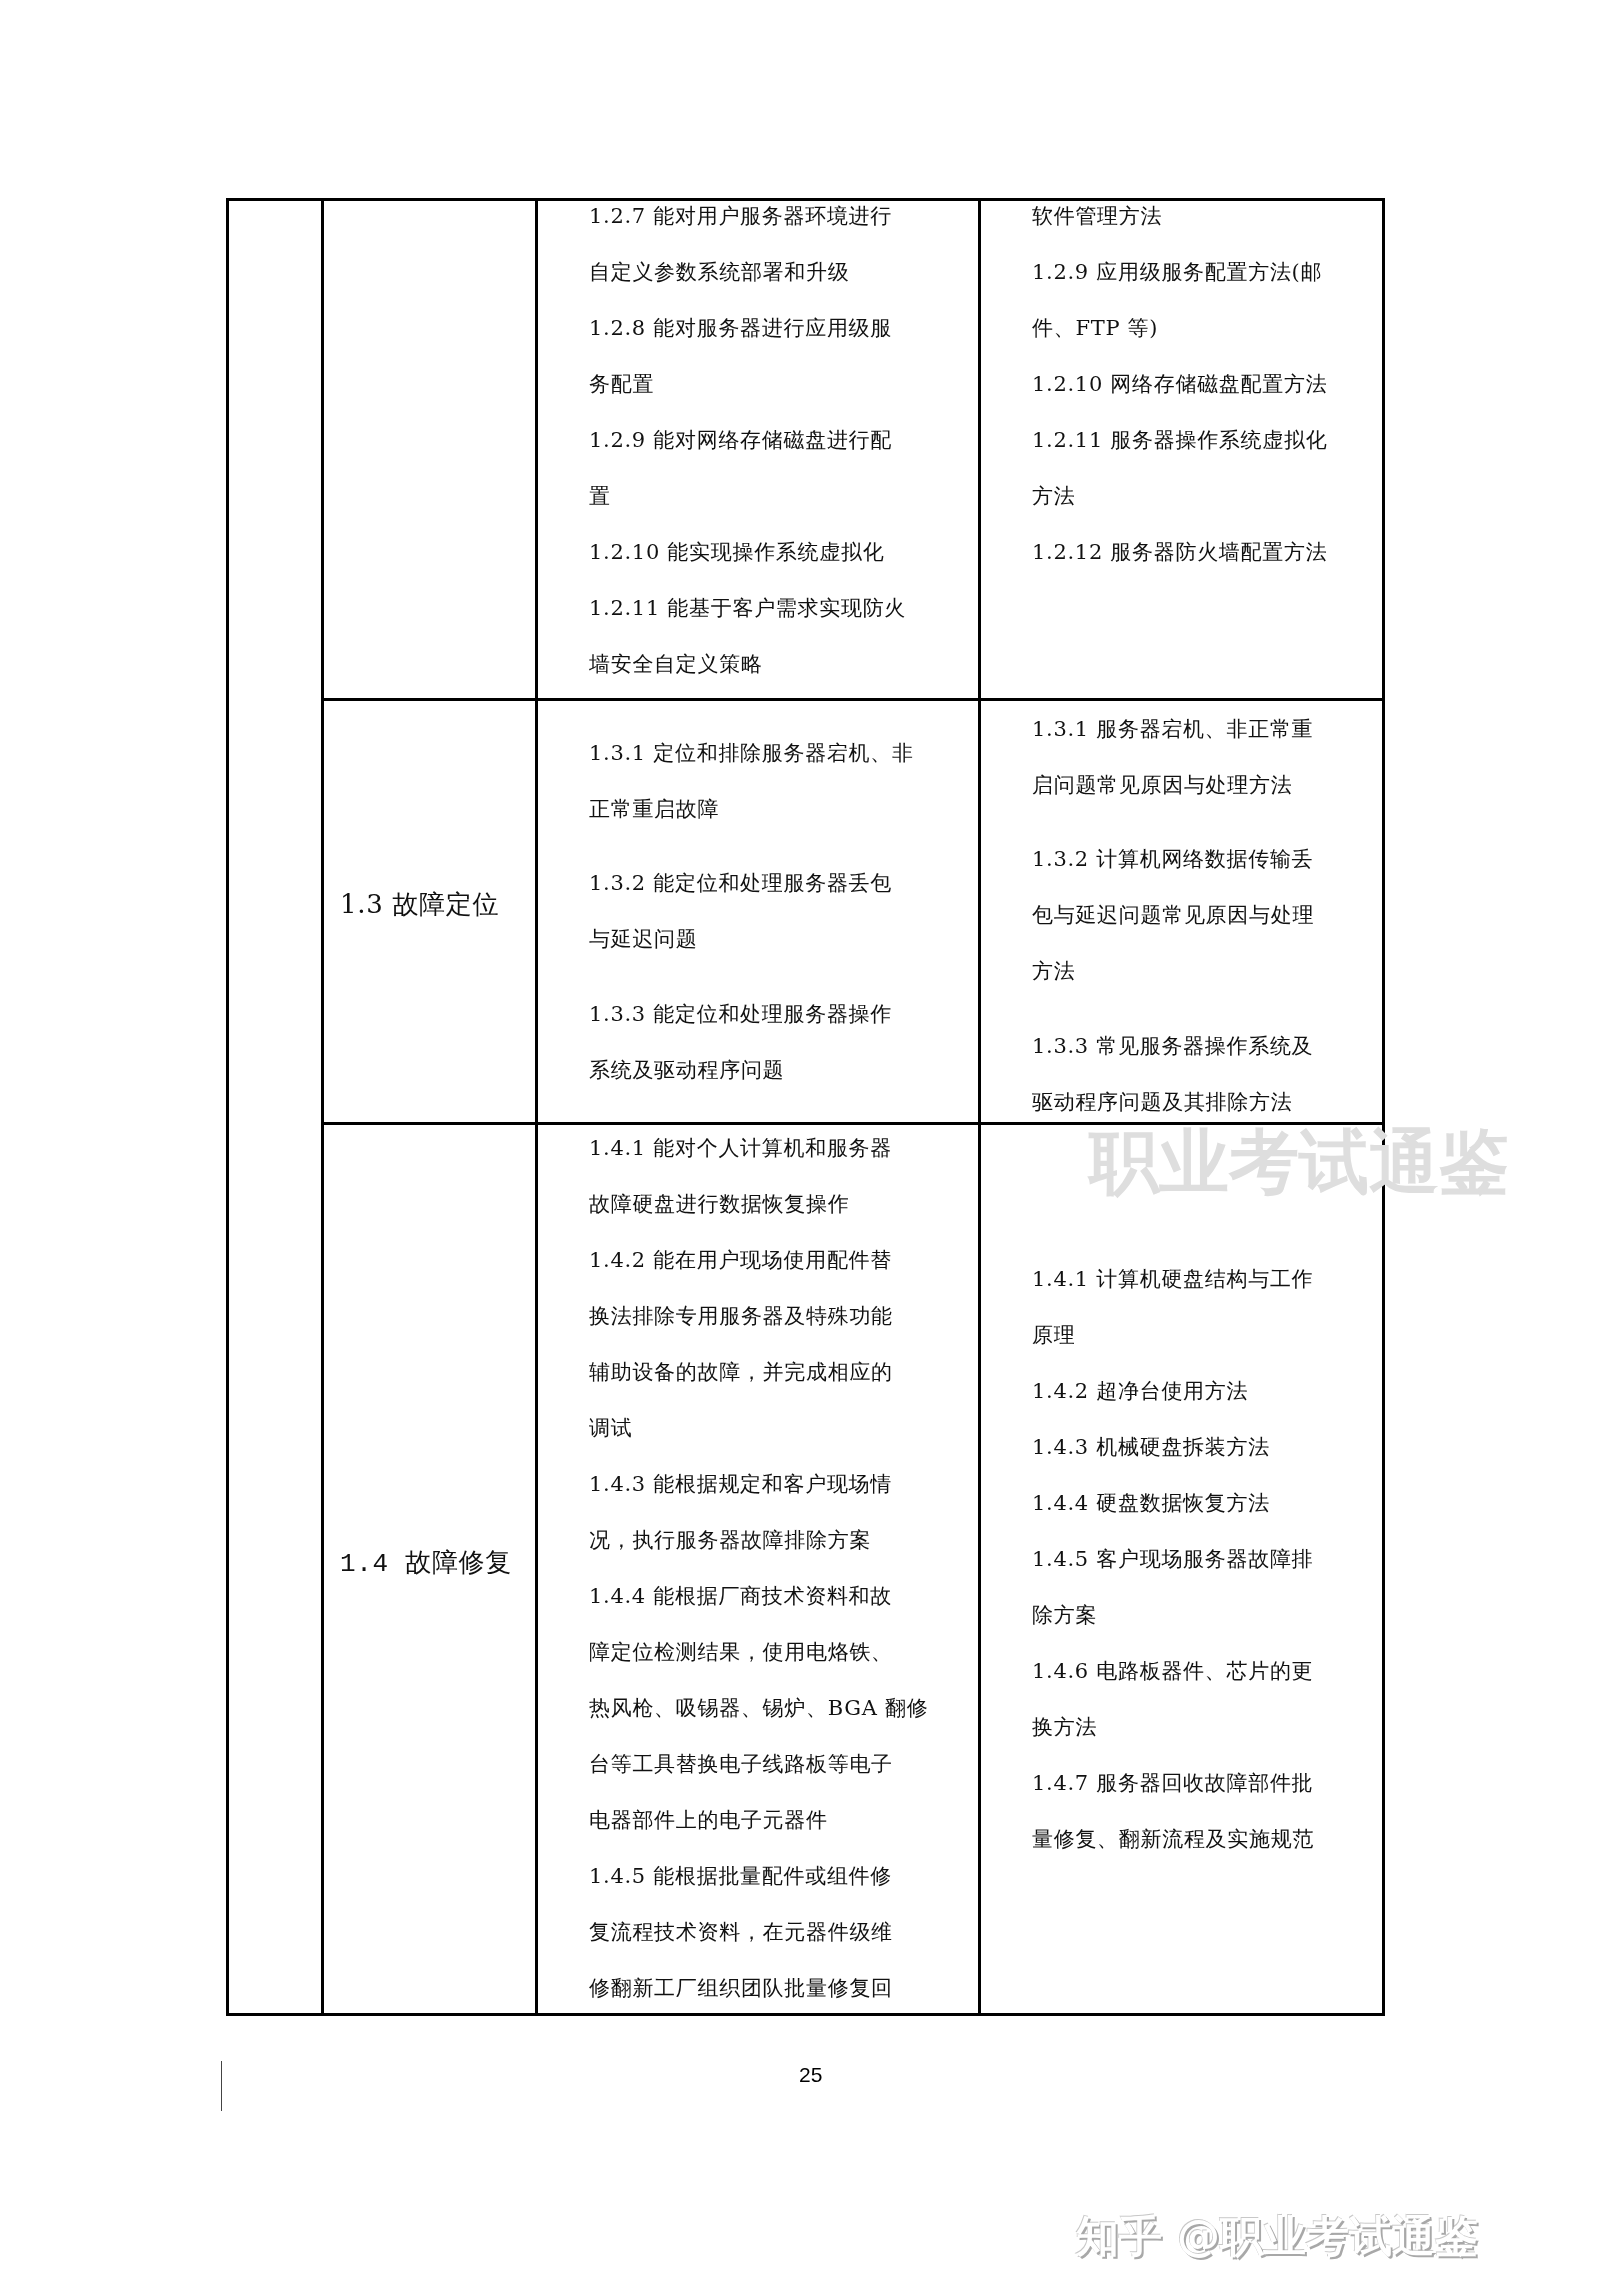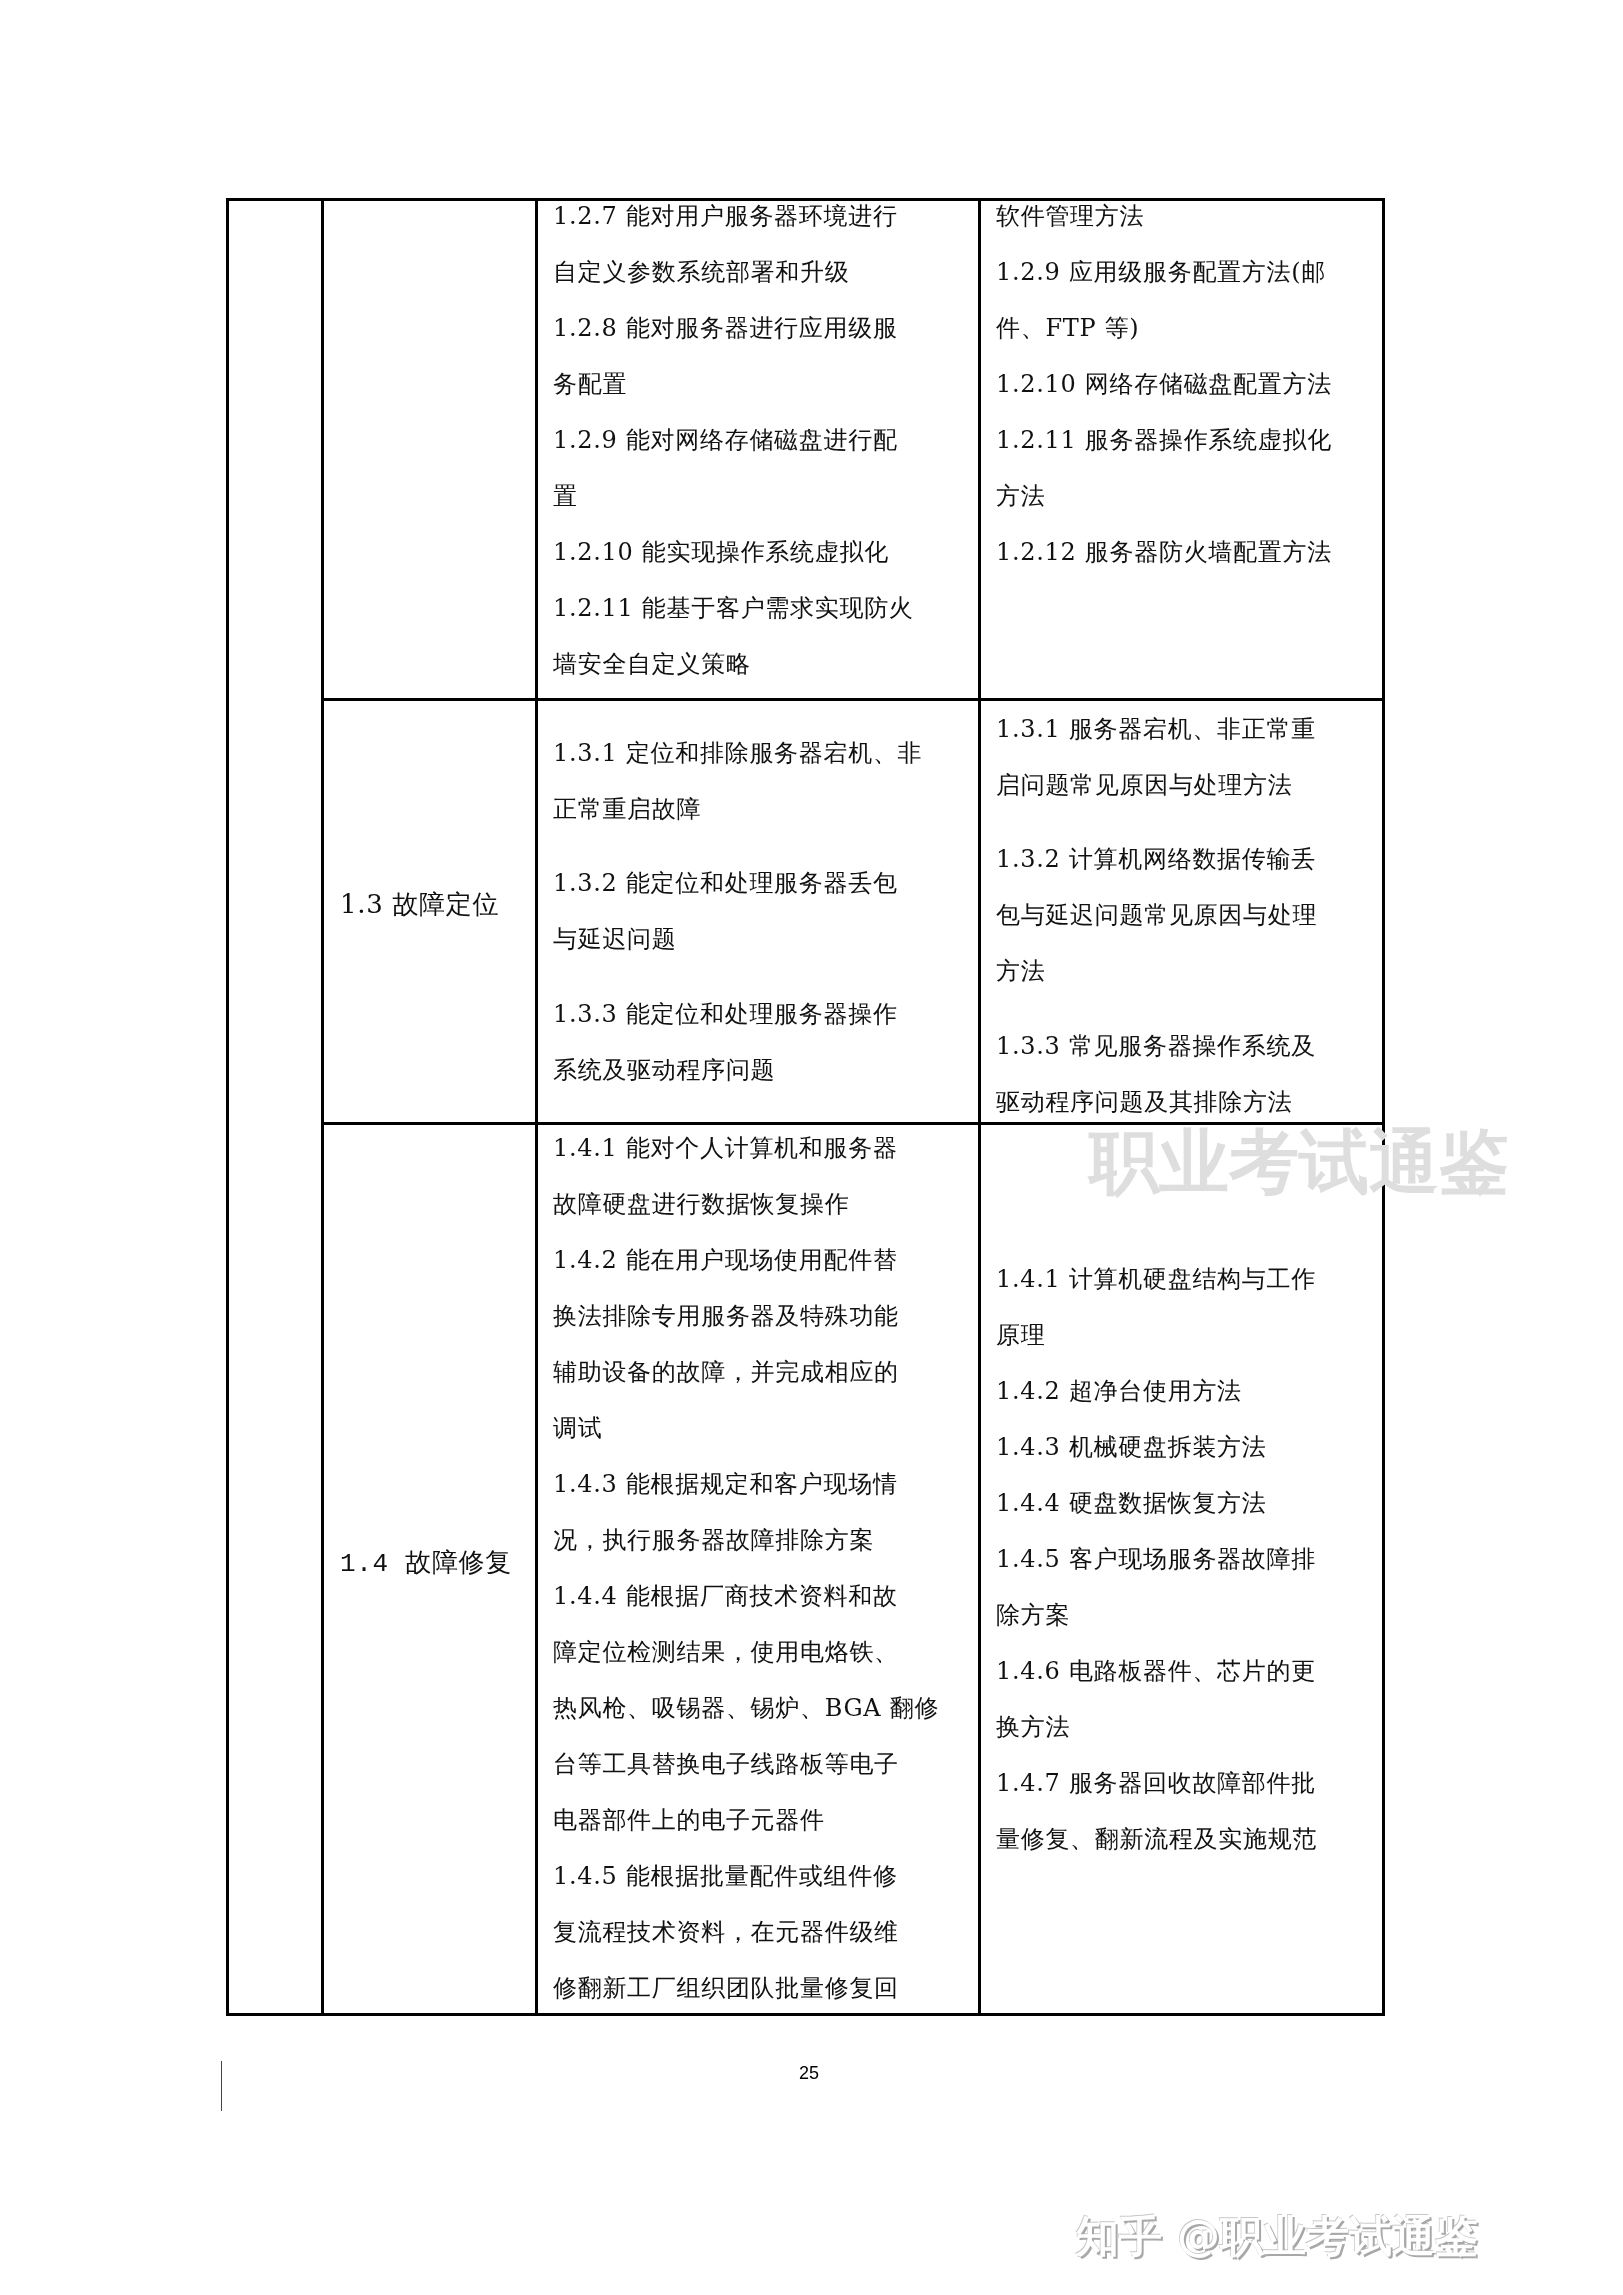--- a/index.html
+++ b/index.html
@@ -7,34 +7,34 @@
          font-family: "DejaVu Serif", "Liberation Serif", serif; color: #111; }
   .page { position: absolute; left: 0; top: 0; width: 1623px; height: 2295px; }
 
   
   .tbl { position: absolute; left: 226px; top: 198px; width: 1159px; height: 1818px;
          border: 3.3px solid #000; box-sizing: border-box; }
   .vline { position: absolute; width: 3.3px; background: #000; }
   .hline { position: absolute; height: 3.3px; background: #000; }
 
   .cell { position: absolute; box-sizing: border-box; }
-  .cell .line { display: block; white-space: nowrap; font-size: 24px; line-height: 56px;
-                letter-spacing: 0.7px; }
+  .cell .line { display: block; white-space: nowrap; font-size: 21px; line-height: 56px;
+                letter-spacing: 0.7px; margin-left: 36px; }
   .para { display: block; }
   .para.gap { margin-top: 18.3px; }
 
   .label { position: absolute; font-size: 26px; white-space: nowrap; letter-spacing: 0.7px; }
 
   .watermark-mid { position: absolute; left: 1089px; top: 1116px; font-family: "DejaVu Sans", sans-serif;
                    font-size: 70px; font-weight: bold; color: #dedede; letter-spacing: 0px; white-space: nowrap; }
   .watermark-foot { position: absolute; left: 1076px; top: 2208px; font-family: "DejaVu Sans", sans-serif;
                     font-size: 43px; font-weight: bold; color: #ffffff; white-space: nowrap;
                     text-shadow: 2px 2px 0 #a8a8a8, -0.7px -0.7px 0 #c8c8c8; }
   .page-number { position: absolute; left: 799px; top: 2063px; font-family: "Liberation Sans", sans-serif;
-                 font-size: 18px; color: #000; }
+                 font-size: 21px; color: #000; }
   .margin-mark { position: absolute; left: 221px; top: 2061px; width: 1.3px; height: 50px; background: #444; }
 </style>
 </head>
 <body>
 
 <div class="page">
 
   <div class="tbl"></div>
 
   <div class="vline" style="left:321px; top:198px; height:1818px;"></div>

